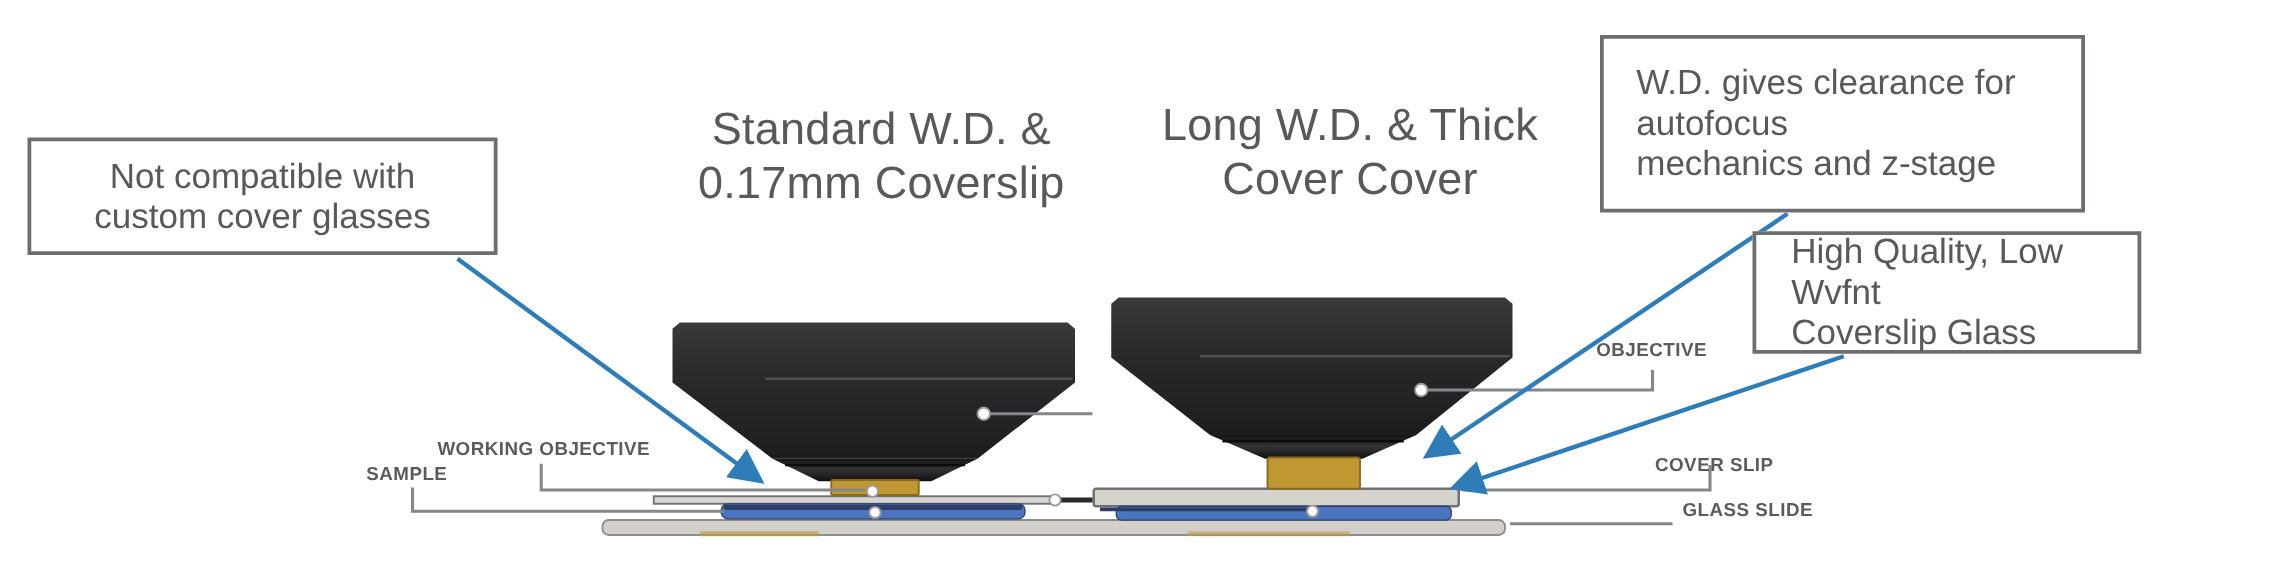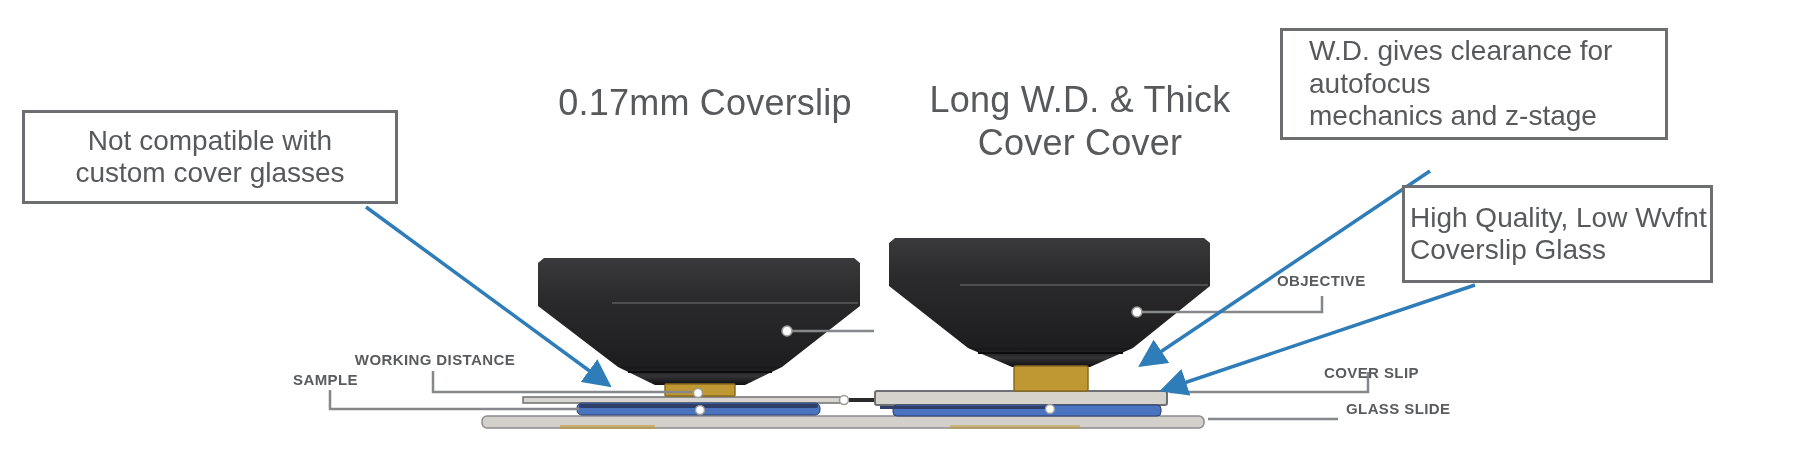--- a/index.html
+++ b/index.html
@@ -91,42 +91,43 @@
     </g>
 
     <g stroke="#2e7cb8" stroke-width="3.5" fill="none" marker-end="url(#arrowHead)">
       <line x1="366" y1="207" x2="606" y2="383"></line>
       <line x1="1430" y1="171" x2="1144" y2="363"></line>
       <line x1="1475" y1="285" x2="1166" y2="389"></line>
     </g>
   </svg>
 
   <div class="title" style="left:500px;top:81px;width:410px;">
+    <div>Standard W.D. &amp;</div>
     <div>0.17mm Coverslip</div>
   </div>
   <div class="title" style="left:880px;top:78px;width:400px;">
     <div>Long W.D. &amp; Thick</div>
     <div>Cover Cover</div>
   </div>
 
   <div class="callout centered" style="left:22px;top:110px;width:376px;height:94px;">
     <div>Not compatible with</div>
     <div>custom cover glasses</div>
   </div>
 
-  <div class="callout lefted" style="left:1280px;top:28px;width:388px;height:112px;padding-left:26px;">
+  <div class="callout lefted" style="left:1280px;top:28px;width:388px;height:142px;padding-left:26px;">
     <div>W.D. gives clearance for</div>
     <div>autofocus</div>
     <div>mechanics and z-stage</div>
   </div>
 
-  <div class="callout lefted" style="left:1402px;top:185px;width:311px;height:98px;padding-left:5px;">
+  <div class="callout lefted" style="left:1402px;top:185px;width:311px;height:98px;padding-left:28px;">
     <div>High Quality, Low Wvfnt</div>
     <div>Coverslip Glass</div>
   </div>
 
-  <div class="small-label" style="left:340px;top:351px;width:190px;text-align:center;">WORKING DISTANCE</div>
+  <div class="small-label" style="left:340px;top:351px;width:190px;text-align:center;">WORKING OBJECTIVE</div>
   <div class="small-label" style="left:293px;top:371px;">SAMPLE</div>
   <div class="small-label" style="left:1277px;top:272px;">OBJECTIVE</div>
   <div class="small-label" style="left:1324px;top:364px;">COVER SLIP</div>
   <div class="small-label" style="left:1346px;top:400px;">GLASS SLIDE</div>
 
 </div>
 
 </body></html>

